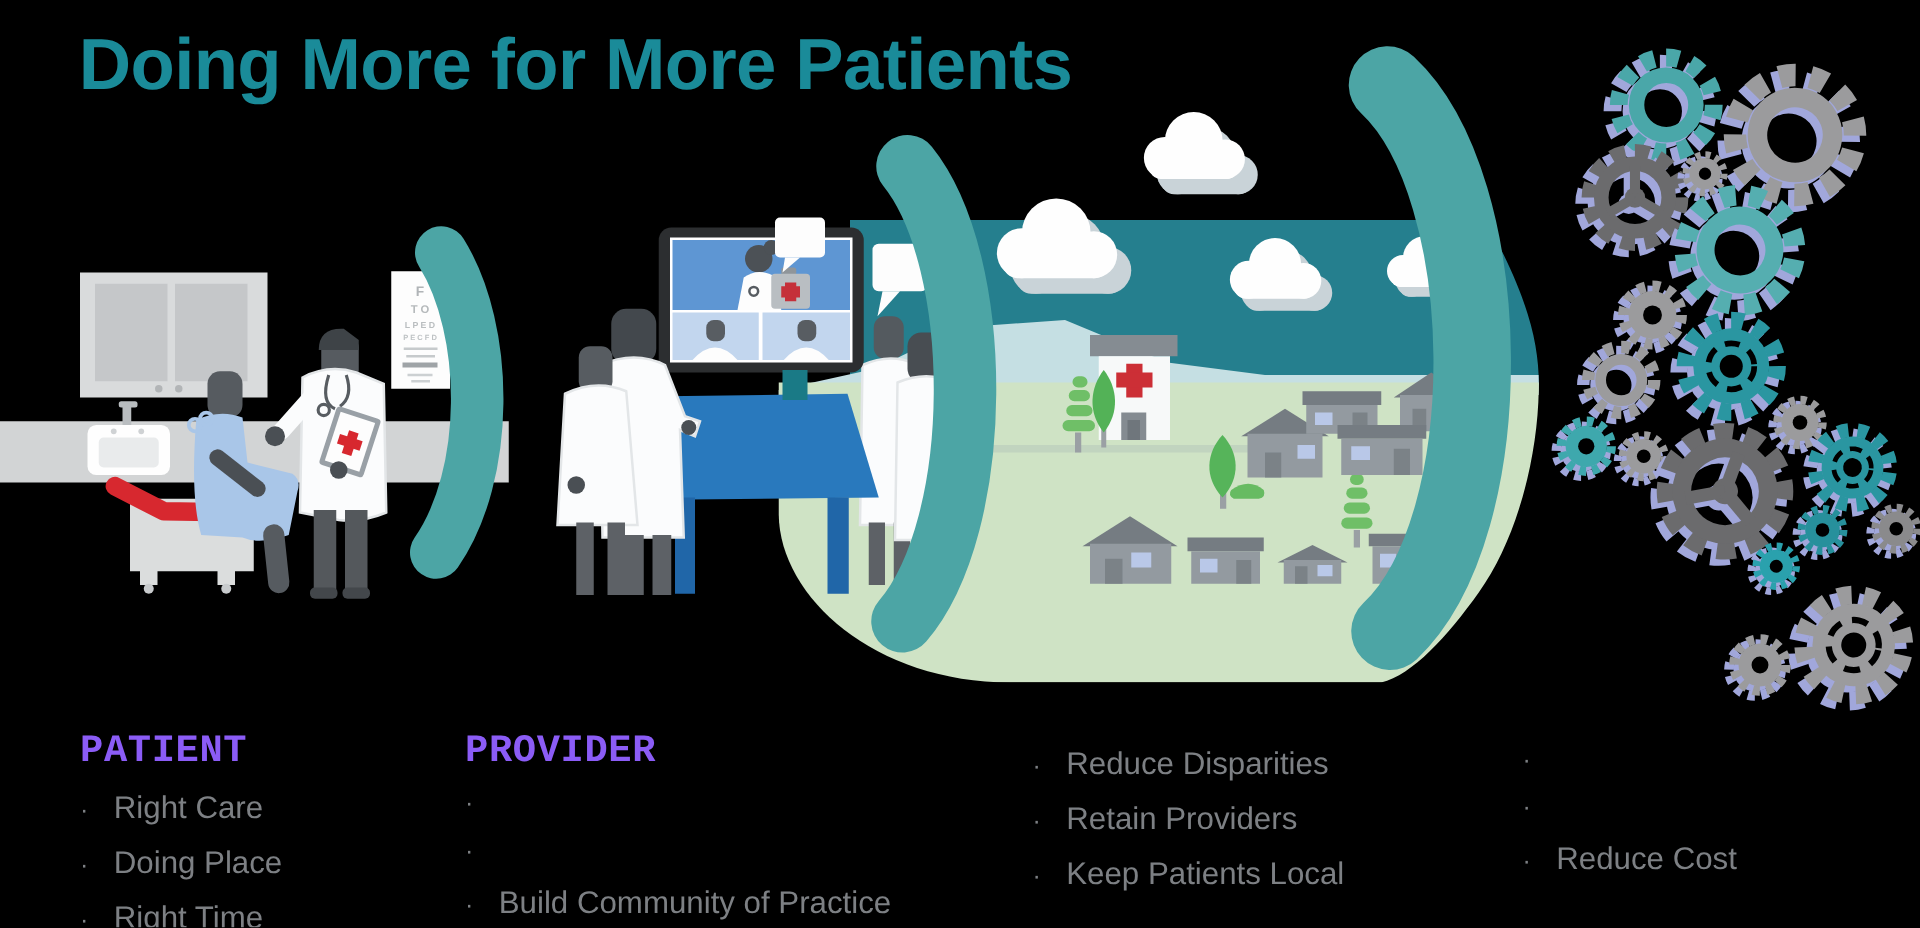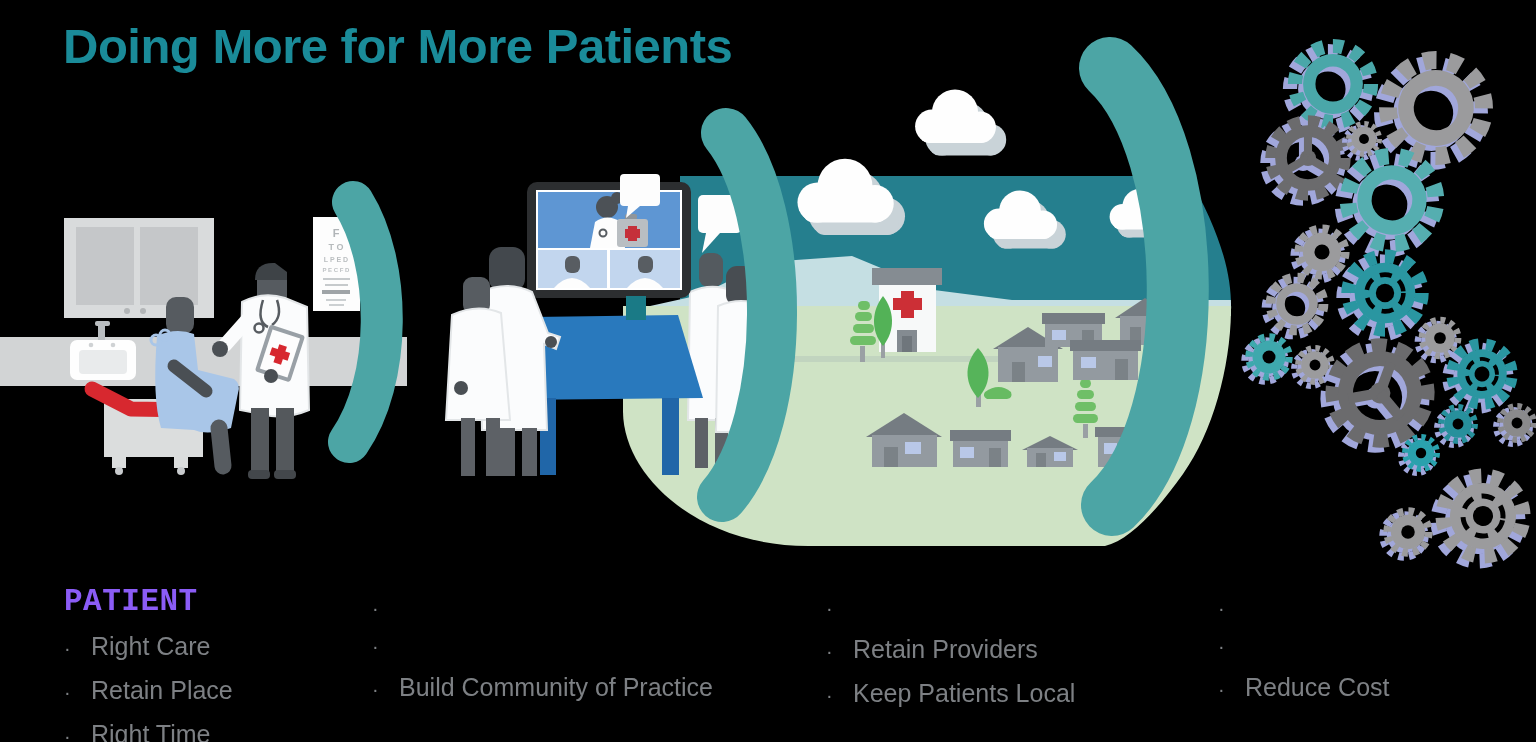--- a/index.html
+++ b/index.html
@@ -1,19 +1,19 @@
 <!DOCTYPE html>
 <html><head>
 <meta charset="utf-8">
 <style>
   html,body { margin:0; padding:0; background:#000; }
   .stage { position:relative; width:1536px; height:742px; background:#000;
            font-family:"Liberation Sans", sans-serif; overflow:hidden; }
   svg.illu { position:absolute; left:0; top:0; }
-  .title { position:absolute; left:63px; top:18px; font-size:49px; font-weight:bold;
+  .title { position:absolute; left:63px; top:18px; font-size:58px; font-weight:bold;
            color:#1a8b99; letter-spacing:-0.5px; white-space:nowrap; }
   .col { position:absolute; top:584px; }
   .col h2 { margin:0; font-size:31px; font-weight:bold; color:#8b5cf6; letter-spacing:0.5px;font-family:Liberation Mono, monospace; }
   .col ul { list-style:none; margin:13px 0 0 0; padding:0; }
   .col li { display:flex; align-items:baseline; margin-bottom:15px;
             font-size:25px; color:#7d8084; white-space:nowrap; }
   .col li .dot { width:27px; font-size:20px; color:#7d8084; flex:0 0 27px; }
   #col-patient  { left:64px; }
   #col-provider { left:372px; }
   #col-community{ left:826px; }
@@ -363,48 +363,50 @@
 
 <div class="col" id="col-patient">
   <h2>PATIENT</h2>
   <ul>
     <li>
           <span class="dot">·</span>
           <span>Right Care</span>
         </li>
     <li>
           <span class="dot">·</span>
-          <span>Retain Place</span>
+          <span>Doing Place</span>
         </li>
     <li>
           <span class="dot">·</span>
           <span>Right Time</span>
         </li>
   </ul>
 </div>
 
 <div class="col" id="col-provider">
+  <h2>PROVIDER</h2>
   <ul>
     <li>
           <span class="dot">·</span>
         </li>
     <li>
           <span class="dot">·</span>
         </li>
     <li>
           <span class="dot">·</span>
           <span>Build Community of Practice</span>
         </li>
   </ul>
 </div>
 
 <div class="col" id="col-community">
   <ul>
     <li>
           <span class="dot">·</span>
+          <span>Reduce Disparities</span>
         </li>
     <li>
           <span class="dot">·</span>
           <span>Retain Providers</span>
         </li>
     <li>
           <span class="dot">·</span>
           <span>Keep Patients Local</span>
         </li>
   </ul>

